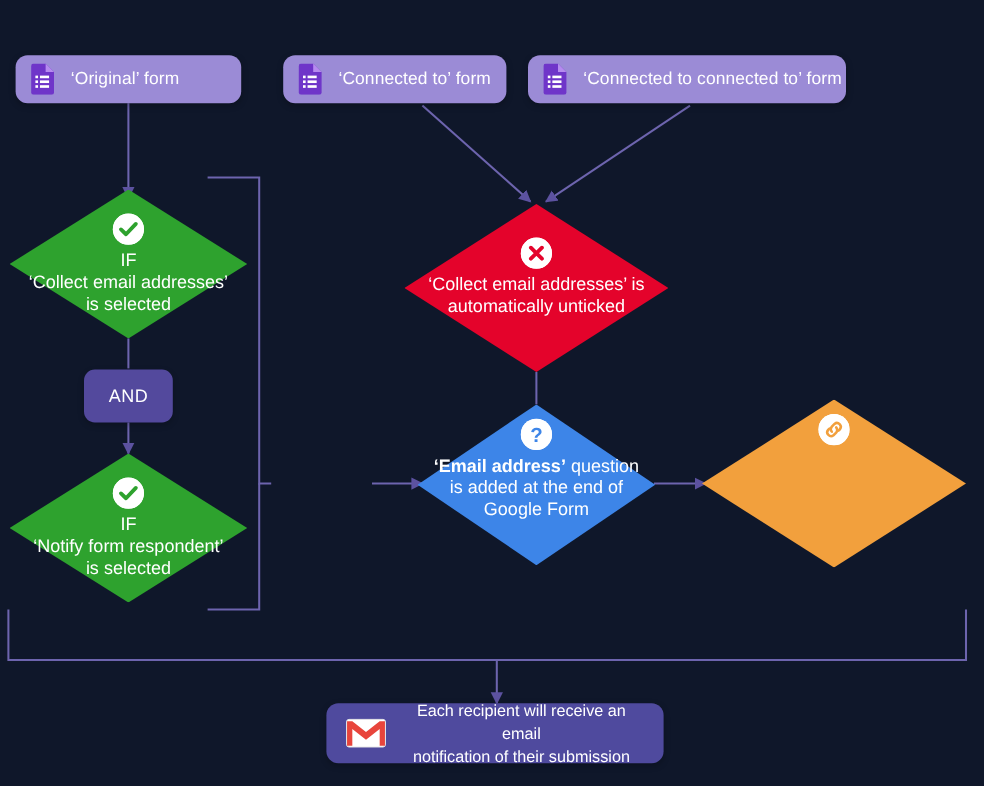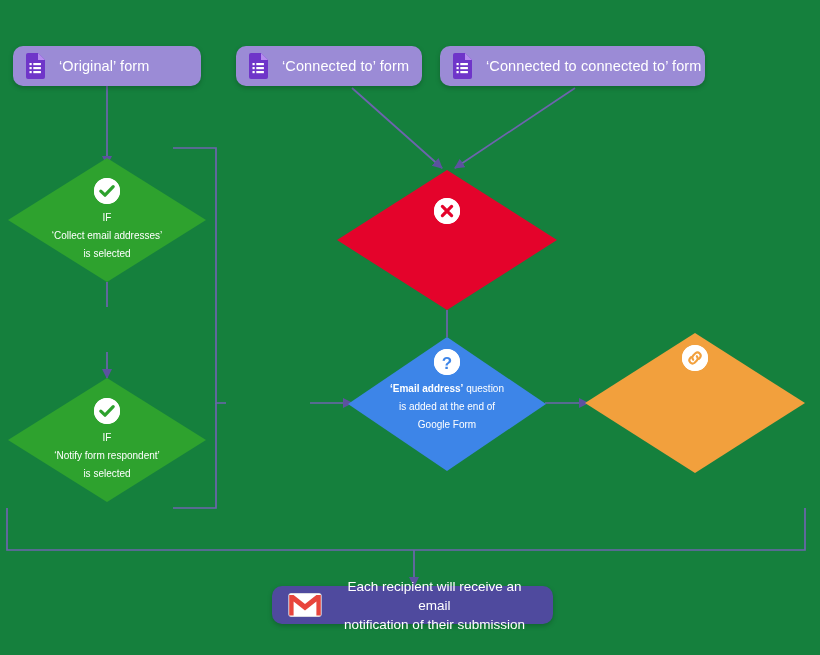--- a/index.html
+++ b/index.html
@@ -4,21 +4,21 @@
 <style>
   html, body {
     margin: 0;
     padding: 0;
     background: #f4f4f4;
   }
   #canvas {
     position: relative;
     width: 820px;
     height: 655px;
-    background: #15803d;
+    background: #0f172a;
     font-family: "Liberation Sans", sans-serif;
     overflow: hidden;
   }
   #edges {
     position: absolute;
     left: 0; top: 0;
     width: 820px;
     height: 655px;
     pointer-events: none;
   }
@@ -78,21 +78,21 @@
   .diamond .content {
     position: absolute;
     left: 0;
     width: 100%;
     text-align: center;
     color: #ffffff;
     z-index: 2;
     pointer-events: none;
   }
   .d-text {
-    font-size: 10px;
+    font-size: 15px;
     line-height: 18px;
     white-space: pre-line;
     padding: 0 6px;
     box-sizing: border-box;
   }
   .d-text b { font-weight: bold; margin-top: 24px; }
   .badge {
     width: 26px;
     height: 26px;
     border-radius: 50%;
@@ -206,20 +206,23 @@
           <circle cx="13" cy="13" r="13" fill="#ffffff"></circle>
           <path d="M6.8,13.2 L11,17.2 L19.2,8.6" stroke="#2ea22e" stroke-width="3.2" fill="none" stroke-linecap="round" stroke-linejoin="round"></path>
         </svg>
       </div>
       <div class="d-text">IF
 ‘Collect email addresses’
 is selected</div>
     </div>
   </div>
 
+  <div class="rect-node op-node" style="left:70px; top:308px; width:74px; height:44px;">
+    <span>AND</span>
+  </div>
 
   <div class="diamond" style="left:8px; top:378px; width:198px; height:124px;">
     <div class="shape" style="background:#2ea22e;"></div>
     <div class="content" style="top:20px;">
       <div class="badge">
         <svg width="26" height="26" viewBox="0 0 26 26">
           <circle cx="13" cy="13" r="13" fill="#ffffff"></circle>
           <path d="M6.8,13.2 L11,17.2 L19.2,8.6" stroke="#2ea22e" stroke-width="3.2" fill="none" stroke-linecap="round" stroke-linejoin="round"></path>
         </svg>
       </div>
@@ -232,20 +235,22 @@
 
   <div class="diamond" style="left:337px; top:170px; width:220px; height:140px;">
     <div class="shape" style="background:#e4032b;"></div>
     <div class="content" style="top:28px;">
       <div class="badge">
         <svg width="26" height="26" viewBox="0 0 26 26">
           <circle cx="13" cy="13" r="13" fill="#ffffff"></circle>
           <path d="M8.4,8.4 L17.6,17.6 M17.6,8.4 L8.4,17.6" stroke="#e4032b" stroke-width="3.2" stroke-linecap="round"></path>
         </svg>
       </div>
+      <div class="d-text">‘Collect email addresses’ is
+automatically unticked</div>
     </div>
   </div>
 
   <div class="diamond" style="left:348px; top:337px; width:198px; height:134px;">
     <div class="shape" style="background:#3d85e8;"></div>
     <div class="content" style="top:12px;">
       <div class="badge">
         <svg width="26" height="26" viewBox="0 0 26 26">
           <circle cx="13" cy="13" r="13" fill="#ffffff"></circle>
           <text x="13" y="19.6" text-anchor="middle" font-family="Liberation Sans, sans-serif" font-size="17" font-weight="bold" fill="#3d85e8">?</text>
@@ -265,21 +270,21 @@
           <circle cx="13" cy="13" r="13" fill="#ffffff"></circle>
           <g stroke="#f2a03d" stroke-width="2.1" fill="none" stroke-linecap="round">
             <path d="M11.2,14.8 a3.2,3.2 0 0 1 0,-4.3 l2.2,-2.2 a3.2,3.2 0 0 1 4.5,4.5 l-1.1,1.1"></path>
             <path d="M14.8,11.2 a3.2,3.2 0 0 1 0,4.3 l-2.2,2.2 a3.2,3.2 0 0 1 -4.5,-4.5 l1.1,-1.1"></path>
           </g>
         </svg>
       </div>
     </div>
   </div>
 
-  <div class="rect-node gmail-node" style="left:272px; top:586px; width:281px; height:38px;">
+  <div class="rect-node gmail-node" style="left:272px; top:586px; width:281px; height:50px;">
     <svg class="gmail-icon" viewBox="0 0 34 26">
       <rect x="0.8" y="1.5" width="32.4" height="23" rx="2" fill="#ffffff" stroke="#e8e8e8" stroke-width="0.8"></rect>
       <path d="M1.2,3 L1.2,23.5 L5.6,23.5 L5.6,9.6 L17,18.4 L28.4,9.6 L28.4,23.5 L32.8,23.5 L32.8,3 L28.4,3 L17,11.9 L5.6,3 z" fill="#e8453c"></path>
     </svg>
     <span class="gmail-label">Each recipient will receive an email
 notification of their submission</span>
   </div>
 
 </div>
 

